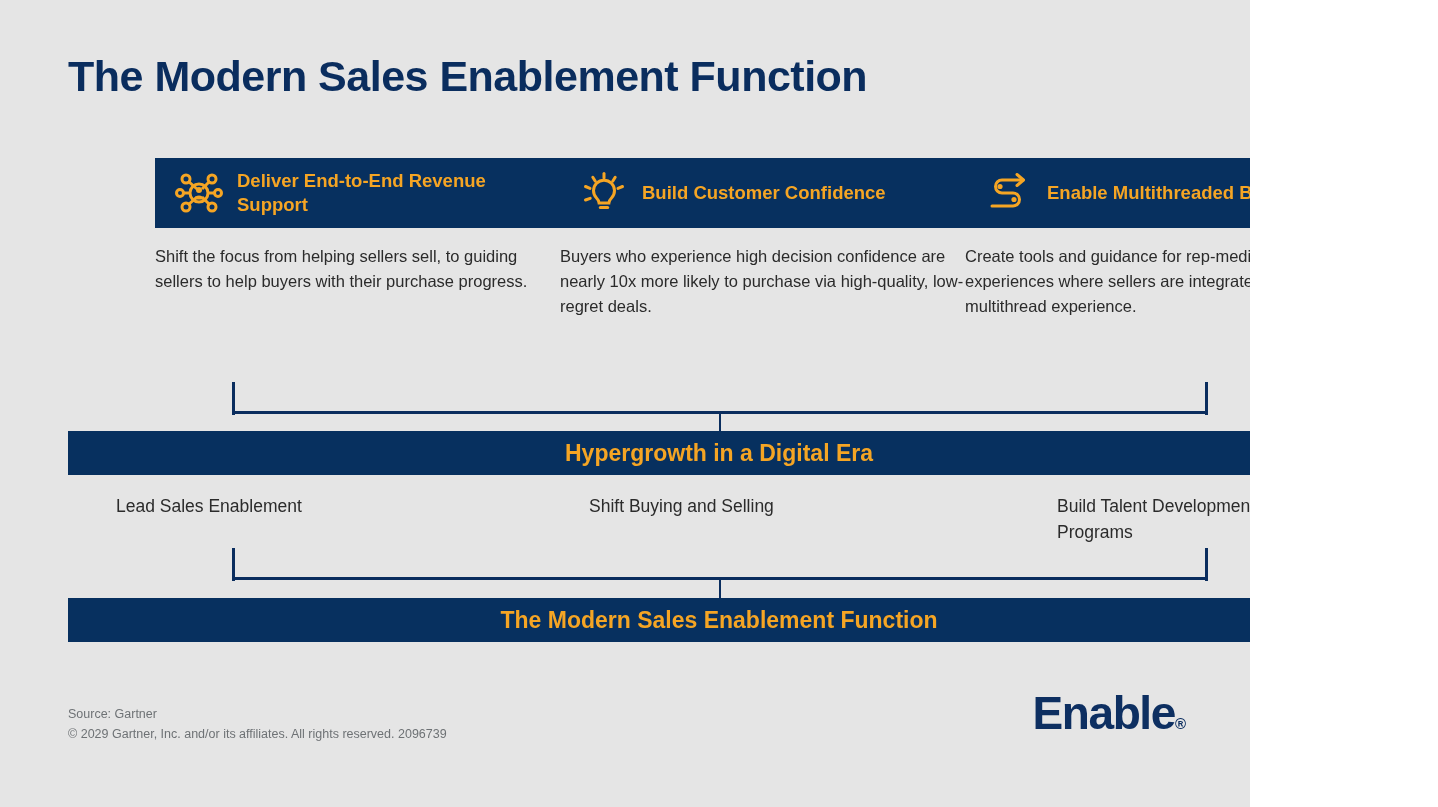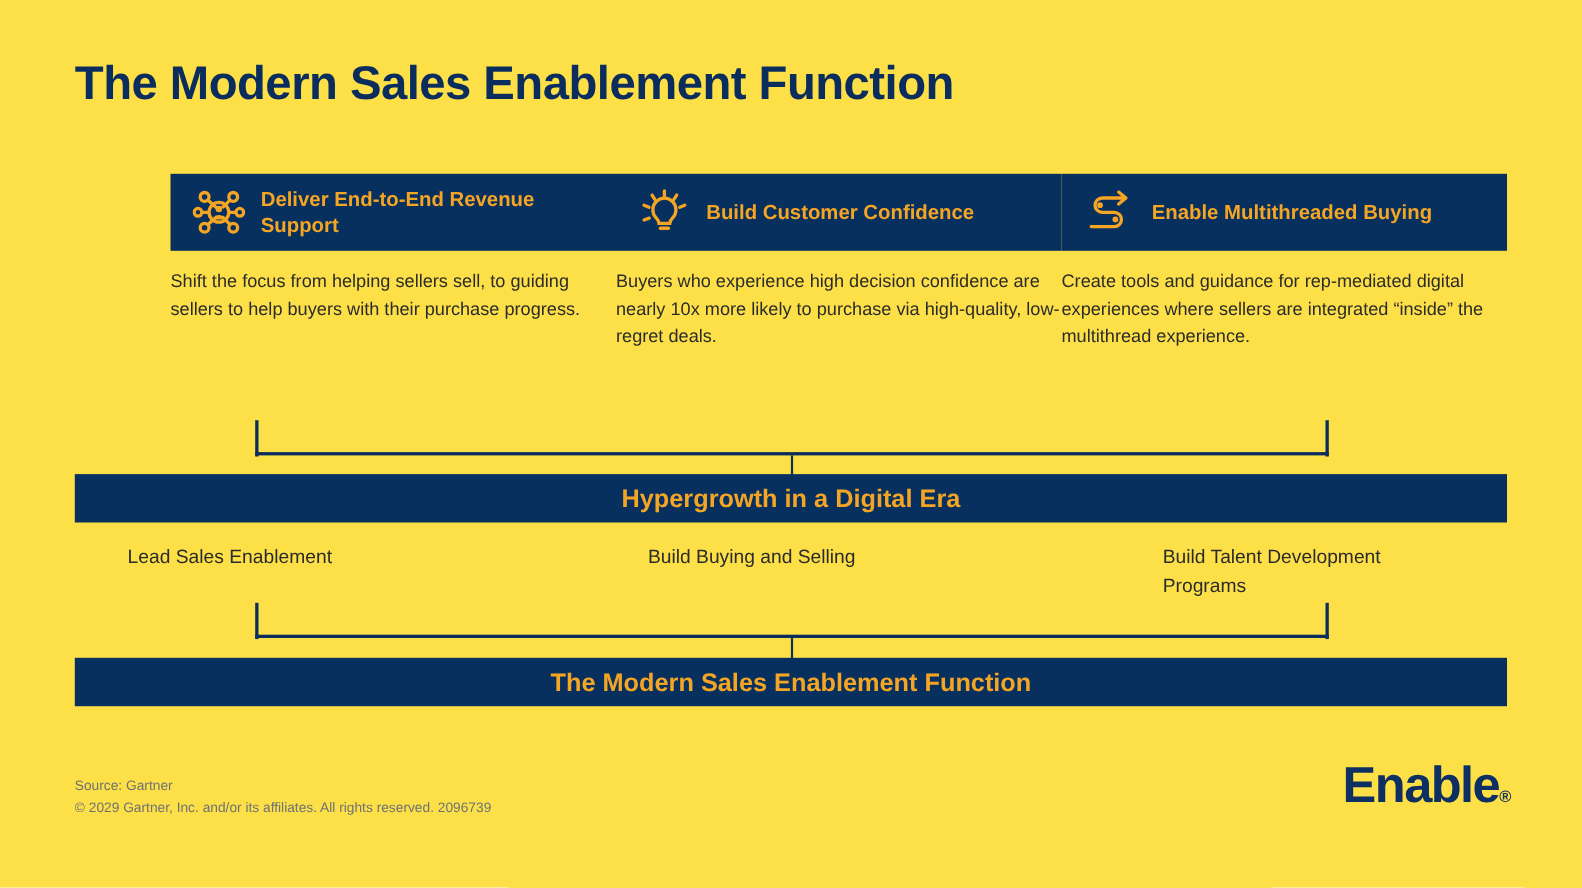--- a/index.html
+++ b/index.html
@@ -5,23 +5,23 @@
   html, body {
     margin: 0;
     padding: 0;
     background: #ffffff;
   }
   body {
     font-family: "Liberation Sans", sans-serif;
   }
   #infographic {
     position: relative;
-    width: 1438px;
+    width: 1250px;
     height: 807px;
-    background: #fde047;
+    background: #e5e5e5;
     overflow: hidden;
     text-decoration: underline;
   }
 
   
   .page-title {
     position: absolute;
     left: 68px;
     top: 52px;
     width: 1302px;
@@ -255,21 +255,21 @@
     <div class="hline"></div>
     <div class="stub-center"></div>
   </div>
 
   <div class="navy-bar" style="top:431px;">
     <span>Hypergrowth in a Digital Era</span>
   </div>
 
   <div class="labels-row">
     <div class="mid-label l1">Lead Sales Enablement</div>
-    <div class="mid-label l2">Build Buying and Selling</div>
+    <div class="mid-label l2">Shift Buying and Selling</div>
     <div class="mid-label l3">Build Talent Development Programs</div>
   </div>
 
   <div class="bracket" style="top:548px;">
     <div class="stub-left"></div>
     <div class="stub-right"></div>
     <div class="hline"></div>
     <div class="stub-center"></div>
   </div>
 

